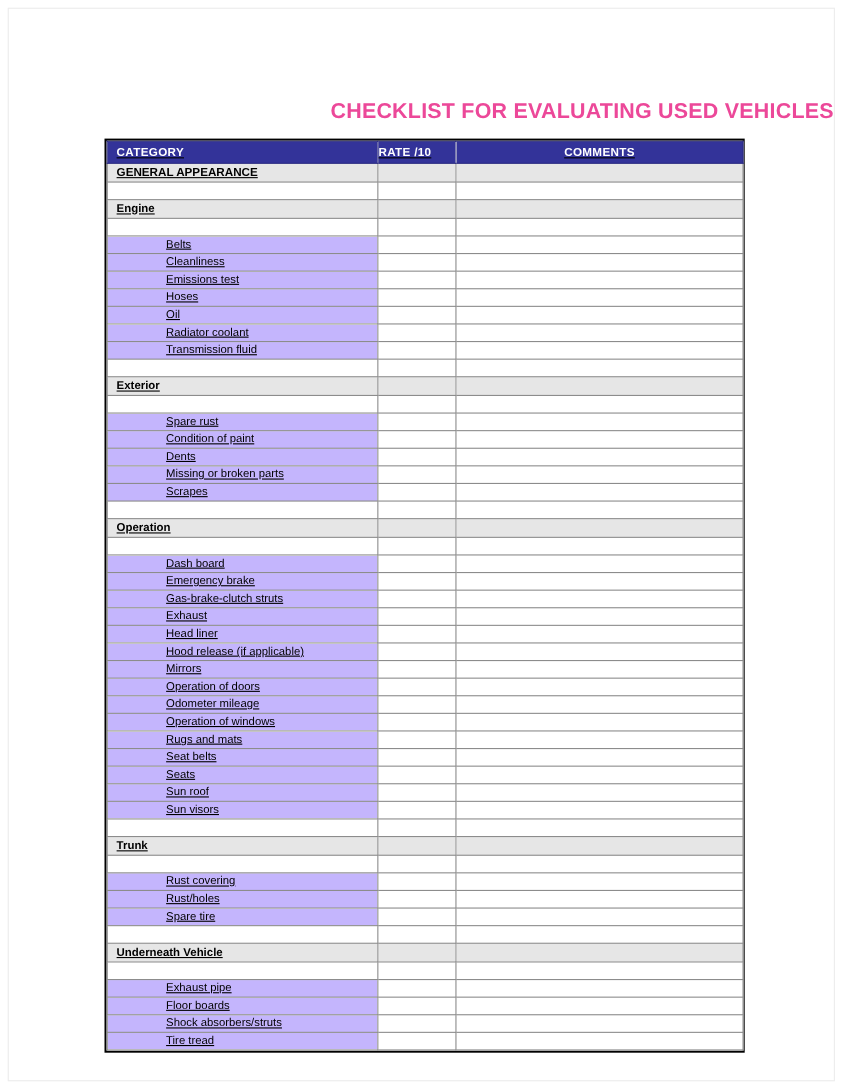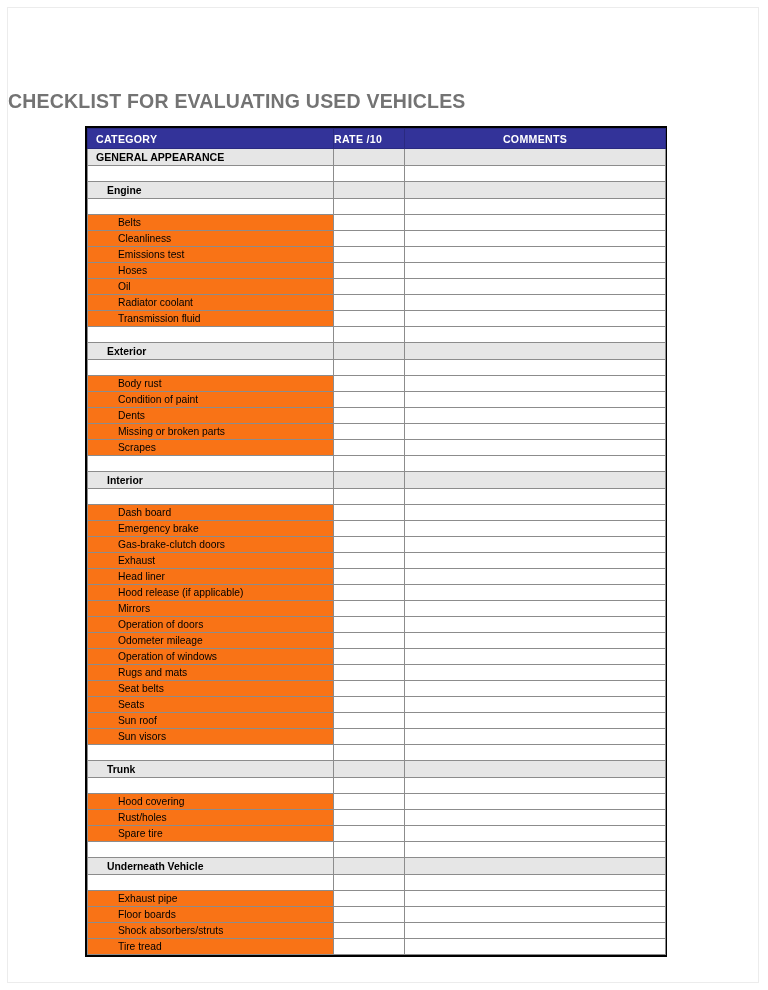--- a/index.html
+++ b/index.html
@@ -23,36 +23,37 @@
     background: #ffffff;
     box-shadow: 0 0 0 1px #ececec;
     overflow: hidden;
   }
 
   .doc-title {
     position: absolute;
     left: 0;
     top: 82px;
     width: 750px;
-    text-align: left;
+    text-align: right;
     font-size: 19.5px;
     font-weight: bold;
     letter-spacing: 0.2px;
-    color: #737373;
+    color: #ec4899;
     font-family: "Liberation Sans", sans-serif;
   }
 
   .sheet {
     position: absolute;
-    left: 77px;
+    left: 87px;
     top: 118px;
     width: 578px;
     border: 2.5px solid #000000;
     box-sizing: content-box;
     background: #ffffff;
+    text-decoration: underline;
   }
 
   table.checklist {
     border-collapse: collapse;
     table-layout: fixed;
     width: 578px;
     background: #ffffff;
   }
 
   table.checklist col.c-category { width: 246px; }
@@ -96,26 +97,26 @@
   }
   tr.group td.cat { padding-left: 8px; }
 
   
   tr.section td {
     background: #e6e6e6;
     font-weight: bold;
     font-size: 10.4px;
     height: 16px;
   }
-  tr.section td.cat { padding-left: 19px; }
+  tr.section td.cat { padding-left: 8px; }
 
   
   tr.item td.cat {
-    padding-left: 30px;
-    background: #f97316;
+    padding-left: 53px;
+    background: #c4b5fd;
     font-weight: normal;
   }
   tr.item td.rate,
   tr.item td.comments { background: #ffffff; }
 
   
   tr.spacer td {
     background: #ffffff;
     height: 15px;
   }
@@ -206,21 +207,21 @@
             <td class="cat">Exterior</td>
             <td class="rate"></td>
             <td class="comments"></td>
           </tr>
           <tr class="spacer">
             <td class="cat"></td>
             <td class="rate"></td>
             <td class="comments"></td>
           </tr>
           <tr class="item">
-            <td class="cat">Body rust</td>
+            <td class="cat">Spare rust</td>
             <td class="rate"></td>
             <td class="comments"></td>
           </tr>
           <tr class="item">
             <td class="cat">Condition of paint</td>
             <td class="rate"></td>
             <td class="comments"></td>
           </tr>
           <tr class="item">
             <td class="cat">Dents</td>
@@ -236,41 +237,41 @@
             <td class="cat">Scrapes</td>
             <td class="rate"></td>
             <td class="comments"></td>
           </tr>
           <tr class="spacer">
             <td class="cat"></td>
             <td class="rate"></td>
             <td class="comments"></td>
           </tr>
           <tr class="section">
-            <td class="cat">Interior</td>
+            <td class="cat">Operation</td>
             <td class="rate"></td>
             <td class="comments"></td>
           </tr>
           <tr class="spacer">
             <td class="cat"></td>
             <td class="rate"></td>
             <td class="comments"></td>
           </tr>
           <tr class="item">
             <td class="cat">Dash board</td>
             <td class="rate"></td>
             <td class="comments"></td>
           </tr>
           <tr class="item">
             <td class="cat">Emergency brake</td>
             <td class="rate"></td>
             <td class="comments"></td>
           </tr>
           <tr class="item">
-            <td class="cat">Gas-brake-clutch doors</td>
+            <td class="cat">Gas-brake-clutch struts</td>
             <td class="rate"></td>
             <td class="comments"></td>
           </tr>
           <tr class="item">
             <td class="cat">Exhaust</td>
             <td class="rate"></td>
             <td class="comments"></td>
           </tr>
           <tr class="item">
             <td class="cat">Head liner</td>
@@ -336,21 +337,21 @@
             <td class="cat">Trunk</td>
             <td class="rate"></td>
             <td class="comments"></td>
           </tr>
           <tr class="spacer">
             <td class="cat"></td>
             <td class="rate"></td>
             <td class="comments"></td>
           </tr>
           <tr class="item">
-            <td class="cat">Hood covering</td>
+            <td class="cat">Rust covering</td>
             <td class="rate"></td>
             <td class="comments"></td>
           </tr>
           <tr class="item">
             <td class="cat">Rust/holes</td>
             <td class="rate"></td>
             <td class="comments"></td>
           </tr>
           <tr class="item">
             <td class="cat">Spare tire</td>

